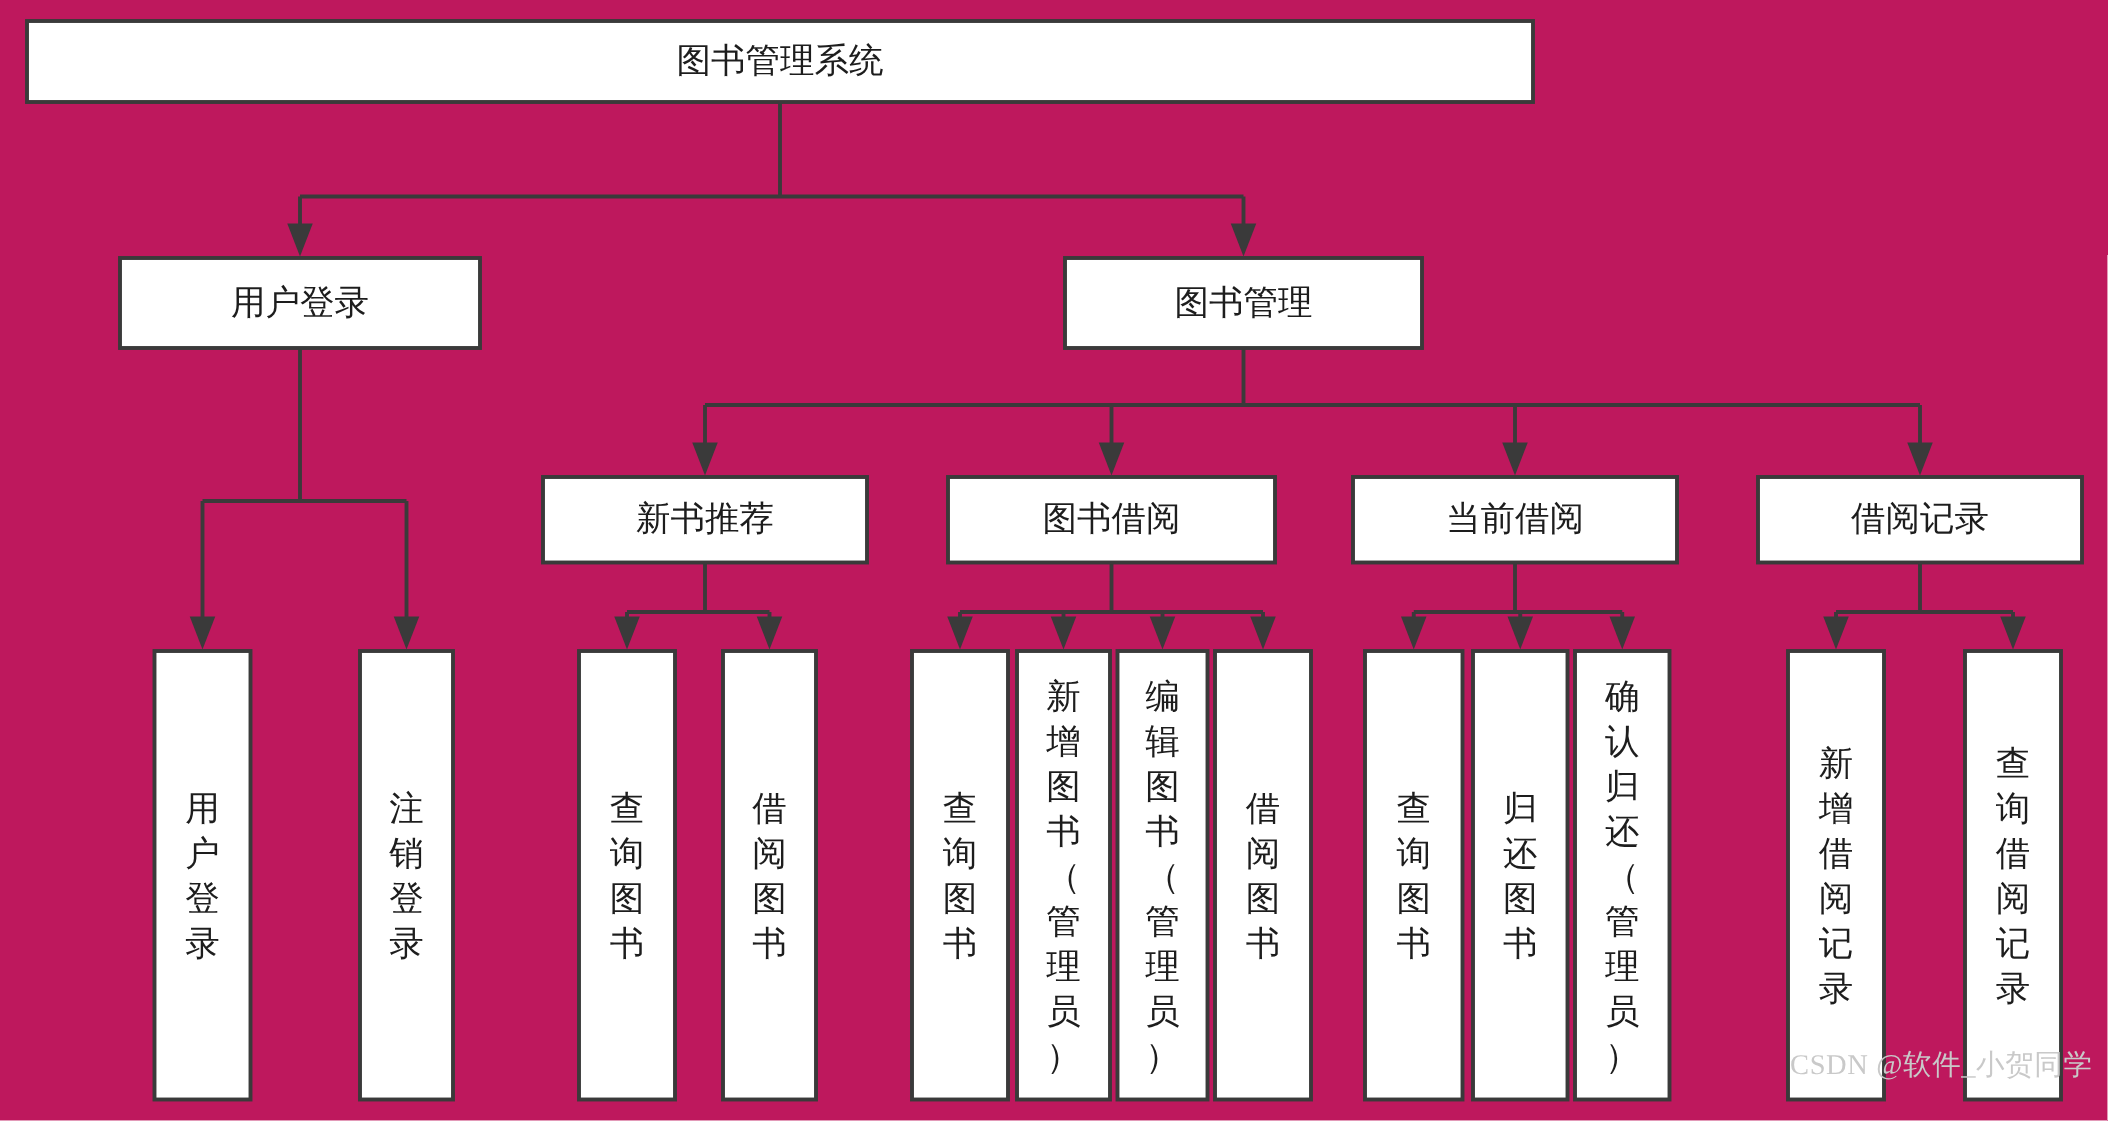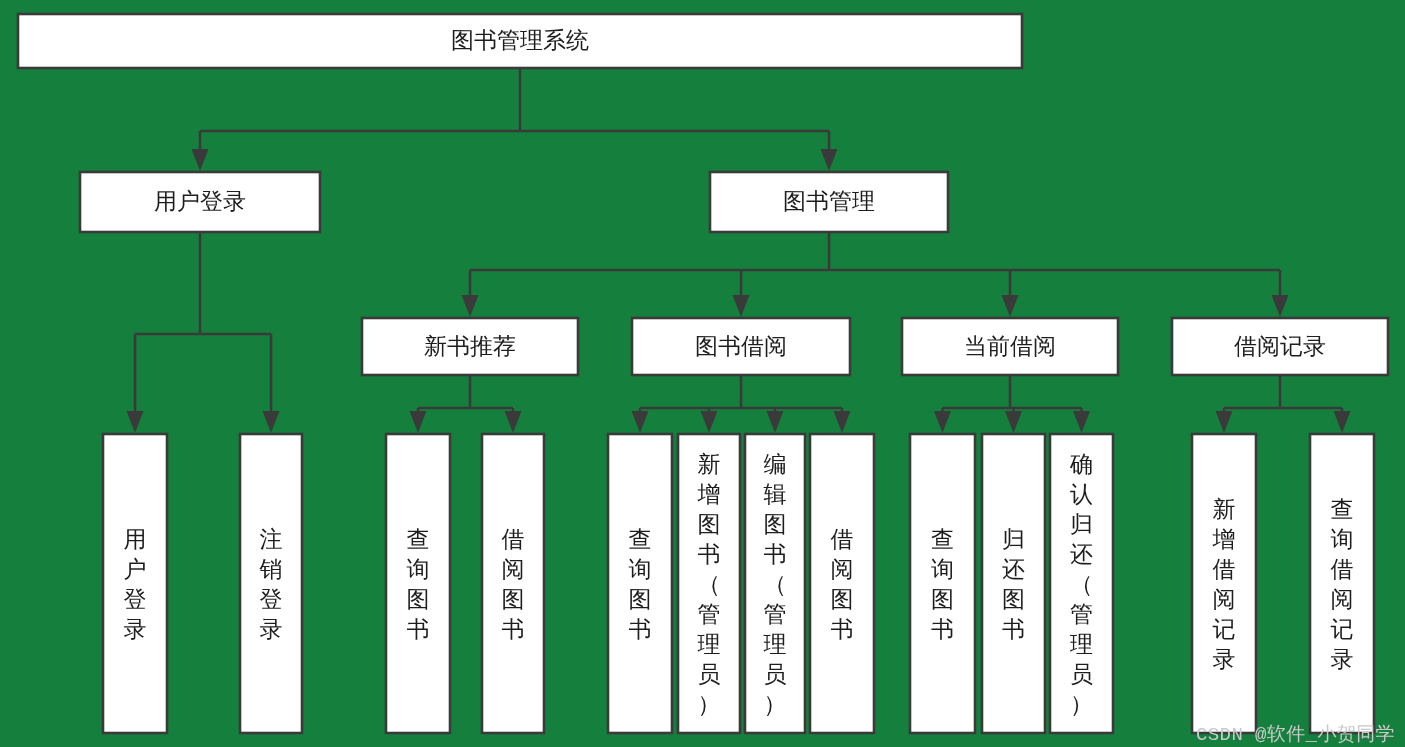--- a/index.html
+++ b/index.html
@@ -7,21 +7,21 @@
     padding: 0;
     background: #ffffff;
   }
   body {
     font-family: "Liberation Sans", "DejaVu Sans", sans-serif;
   }
   #diagram-root {
     position: relative;
     width: 1405px;
     height: 747px;
-    background: #15803d;
+    background: #be185d;
     overflow: hidden;
   }
   svg.diagram-canvas {
     position: absolute;
     left: 0;
     top: 0;
     width: 1405px;
     height: 747px;
     display: block;
   }
@@ -49,24 +49,24 @@
   }
   .node-label-vertical {
     fill: #1d1d1d;
     font-family: "Liberation Sans", "DejaVu Sans", sans-serif;
     font-size: 23px;
     text-anchor: middle;
   }
   .watermark-text {
     position: absolute;
     right: 10px;
-    bottom: 0;
+    bottom: 24px;
     color: #c9c9c9;
     font-size: 19px;
-    font-family: Liberation Mono, monospace;
+    font-family: Liberation Serif, serif;
     white-space: nowrap;
     user-select: none;
     letter-spacing: 0.4px;
   }
 </style>
 </head>
 <body>
 
 <div id="diagram-root">
   <svg class="diagram-canvas" id="diagram-svg" viewBox="0 0 1405 747" xmlns="http://www.w3.org/2000/svg">

